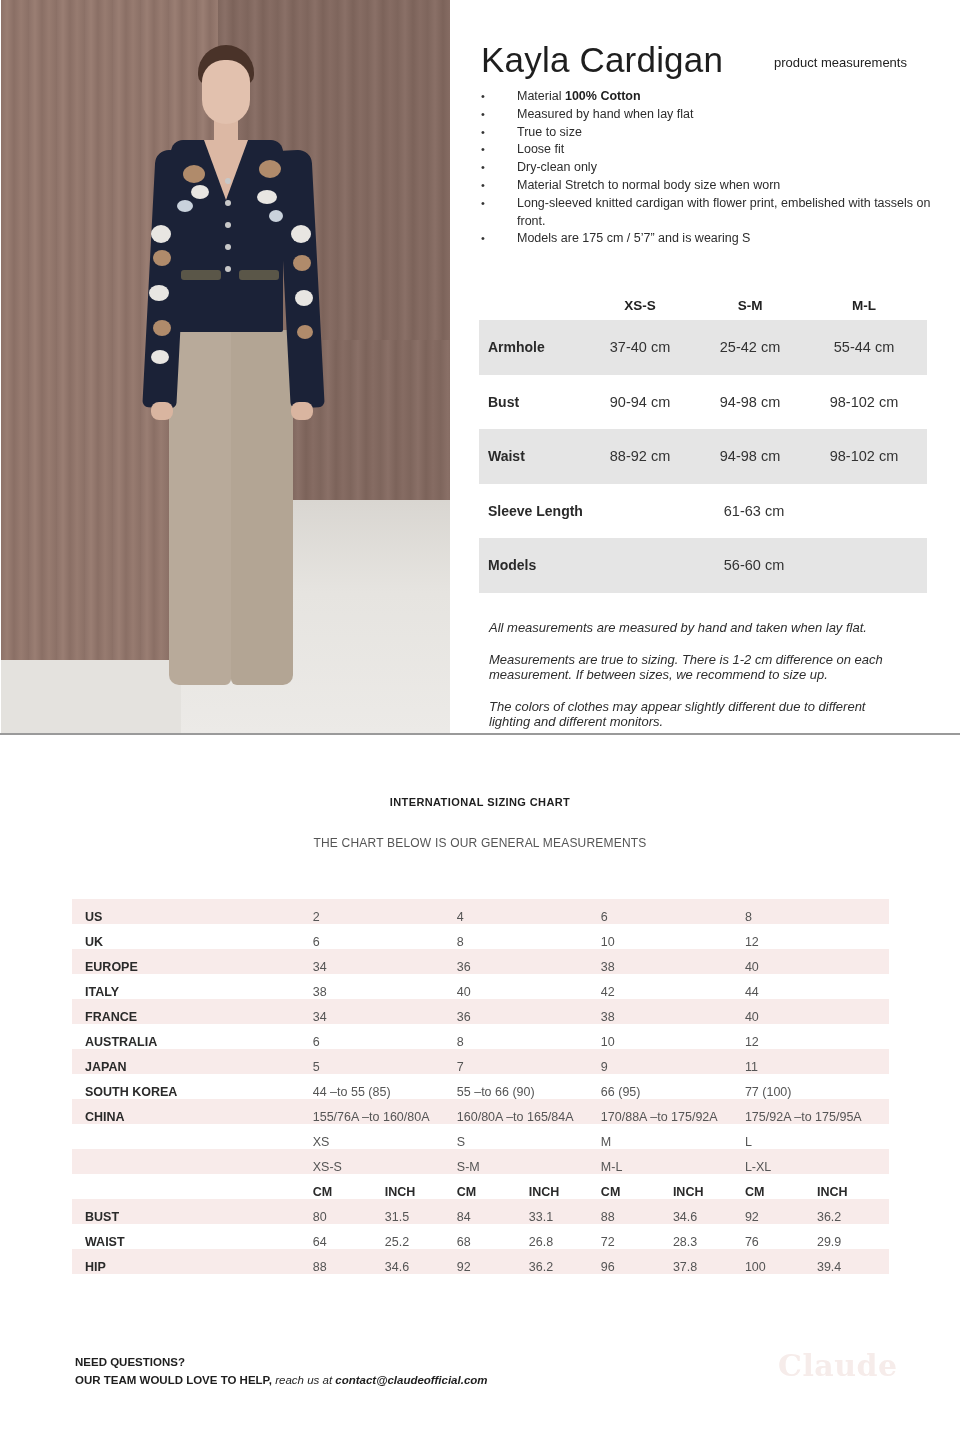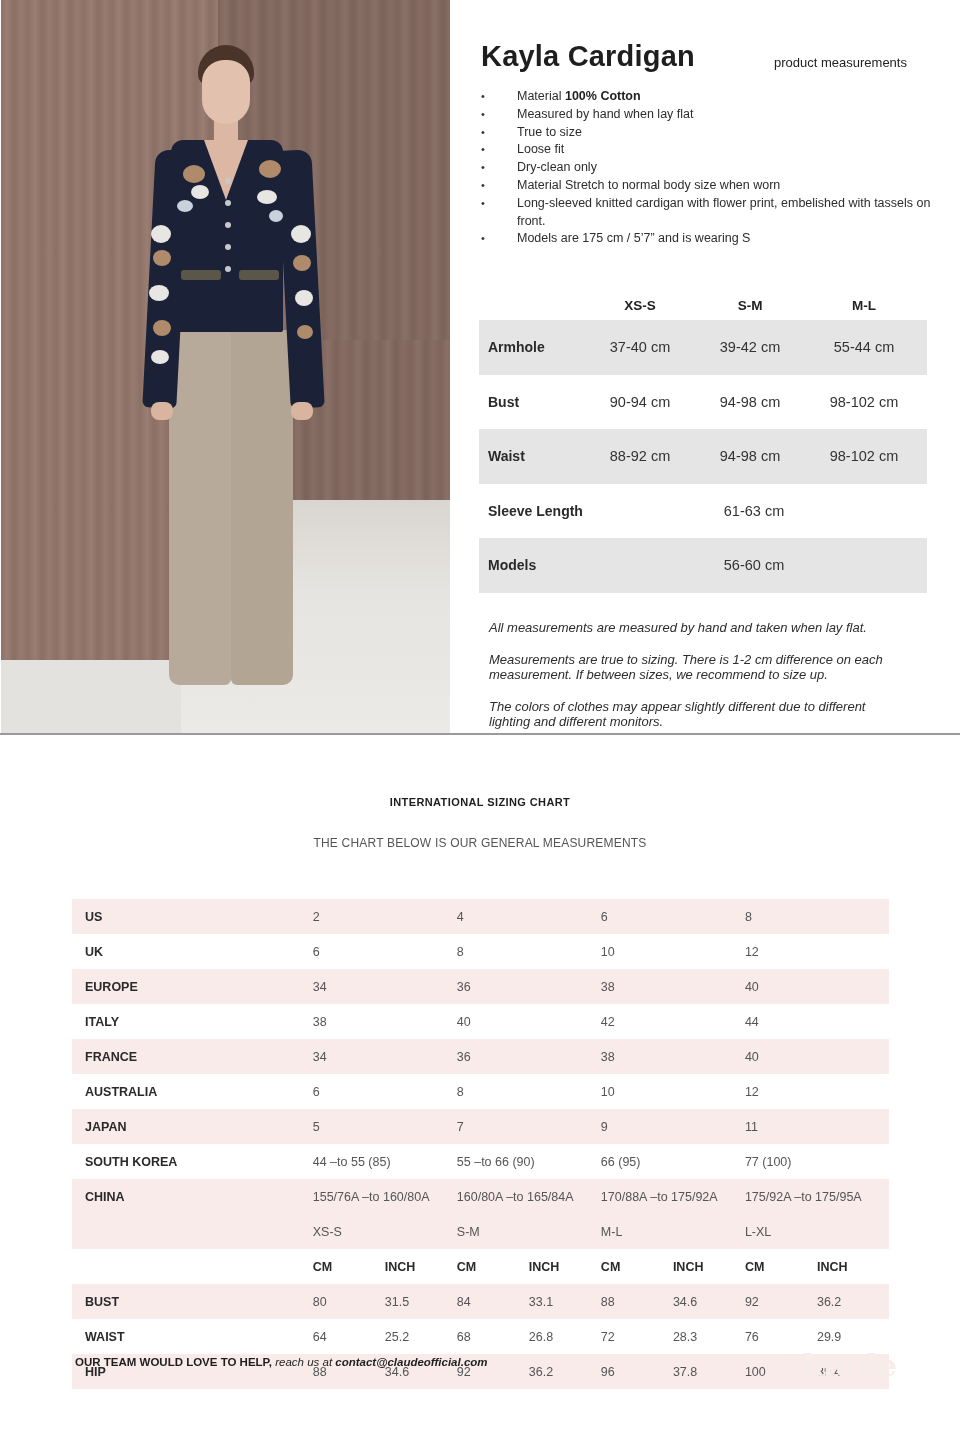--- a/index.html
+++ b/index.html
@@ -35,21 +35,21 @@
   .sleeve-r { position: absolute; left: 283px; top: 150px; width: 34px; height: 258px; background: #1b2237; border-radius: 6px 14px 6px 6px; transform: rotate(-3deg); }
   .flower { position: absolute; border-radius: 50%; }
   .pants-l { position: absolute; left: 168px; top: 330px; width: 62px; height: 355px; background: #b8aa9a; border-radius: 4px 0 6px 10px; }
   .pants-r { position: absolute; left: 230px; top: 330px; width: 62px; height: 355px; background: #b3a594; border-radius: 0 4px 10px 6px; }
   .hand-l { position: absolute; left: 150px; top: 402px; width: 22px; height: 18px; background: #d9b5a0; border-radius: 8px; }
   .hand-r { position: absolute; left: 290px; top: 402px; width: 22px; height: 18px; background: #d9b5a0; border-radius: 8px; }
   .button { position: absolute; left: 224px; width: 6px; height: 6px; border-radius: 50%; background: #c8c8c8; }
 
   
   .info { position: absolute; left: 450px; top: 0; width: 510px; height: 733px; background: #fff; }
-  .product-title { position: absolute; left: 31px; top: 40px; font-size: 29px; font-weight: 700; color: #1e1e1e; letter-spacing: 0.2px; }
+  .product-title { position: absolute; left: 31px; top: 40px; font-size: 35px; font-weight: 400; color: #1e1e1e; letter-spacing: 0.2px; }
   .product-sub { position: absolute; left: 324px; top: 55px; font-size: 13px; color: #222; }
   .features { position: absolute; left: 31px; top: 88px; width: 470px; list-style: none; }
   .features li { position: relative; padding-left: 36px; font-size: 12.5px; line-height: 17.8px; color: #2d2d2d; }
   .features li::before { content: "\2022"; position: absolute; left: 0; top: 0; font-size: 11px; color: #333; }
   .features b { font-weight: 700; color: #1e1e1e; margin-top: 8px; }
 
   .measure { position: absolute; left: 29px; top: 290px; width: 448px; }
   .m-head { display: flex; height: 30px; align-items: center; }
   .m-head .c { font-weight: 700; font-size: 13.5px; color: #222; text-align: center; }
   .m-row { display: flex; align-items: center; height: 54.5px; }
@@ -62,21 +62,21 @@
   .span-all { width: 330px; text-align: center; font-size: 14.5px; color: #333; }
 
   .notes { position: absolute; left: 39px; top: 620px; width: 420px; font-style: italic; font-size: 13px; line-height: 15.5px; color: #2d2d2d; }
   .notes p { margin-bottom: 16px; }
 
   
   .intl-title { position: absolute; left: 0; top: 796px; width: 960px; text-align: center; font-size: 11px; font-weight: 700; color: #1e1e1e; letter-spacing: 0.4px; }
   .intl-sub { position: absolute; left: 0; top: 836px; width: 960px; text-align: center; font-size: 12px; color: #555; letter-spacing: 0.2px; }
 
   .intl { position: absolute; left: 72px; top: 899px; width: 817px; }
-  .i-row { display: flex; align-items: center; height: 35px; font-size: 12.5px; color: #555; }
+  .i-row { display: flex; align-items: flex-end; height: 25px; font-size: 12.5px; color: #555; }
   .i-row.pink { background: #f8ebea; }
   .i-label { width: 243px; padding-left: 13px; font-weight: 700; color: #2a2a2a; font-size: 12.5px; }
   .i-cell { width: 145.5px; }
   .i-half { width: 72.75px; }
   .i-unit { font-weight: 700; color: #2a2a2a; }
 
   
   .footer { position: absolute; left: 75px; top: 1353px; font-size: 11.5px; line-height: 18px; color: #1e1e1e; font-weight: 700; }
   .footer .reach { font-weight: 400; font-style: italic; }
   .footer .email { font-weight: 700; font-style: italic; }
@@ -152,21 +152,21 @@
     <div class="measure">
       <div class="m-head">
         <div class="c c0"></div>
         <div class="c c1">XS-S</div>
         <div class="c c2">S-M</div>
         <div class="c c3">M-L</div>
       </div>
       <div class="m-row pink">
         <div class="c0">Armhole</div>
         <div class="c1">37-40 cm</div>
-        <div class="c2">39-42 cm</div>
+        <div class="c2">25-42 cm</div>
         <div class="c3">55-44 cm</div>
       </div>
       <div class="m-row">
         <div class="c0">Bust</div>
         <div class="c1">90-94 cm</div>
         <div class="c2">94-98 cm</div>
         <div class="c3">98-102 cm</div>
       </div>
       <div class="m-row pink">
         <div class="c0">Waist</div>
@@ -254,20 +254,27 @@
     <div class="i-cell">77 (100)</div>
   </div>
   <div class="i-row pink">
     <div class="i-label">CHINA</div>
     <div class="i-cell">155/76A –to 160/80A</div>
     <div class="i-cell">160/80A –to 165/84A</div>
     <div class="i-cell">170/88A –to 175/92A</div>
     <div class="i-cell">175/92A –to 175/95A</div>
   </div>
 
+  <div class="i-row">
+    <div class="i-label"></div>
+    <div class="i-cell">XS</div>
+    <div class="i-cell">S</div>
+    <div class="i-cell">M</div>
+    <div class="i-cell">L</div>
+  </div>
   <div class="i-row pink">
     <div class="i-label"></div>
     <div class="i-cell">XS-S</div>
     <div class="i-cell">S-M</div>
     <div class="i-cell">M-L</div>
     <div class="i-cell">L-XL</div>
   </div>
   <div class="i-row">
     <div class="i-label"></div>
     <div class="i-half i-unit">CM</div>
@@ -309,15 +316,16 @@
     <div class="i-half">92</div>
     <div class="i-half">36.2</div>
     <div class="i-half">96</div>
     <div class="i-half">37.8</div>
     <div class="i-half">100</div>
     <div class="i-half">39.4</div>
   </div>
 </div>
 
 <div class="footer">
+  <div>NEED QUESTIONS?</div>
   <div><span>OUR TEAM WOULD LOVE TO HELP,</span><span class="reach"> reach us at </span><span class="email">contact@claudeofficial.com</span></div>
 </div>
 <div class="watermark">Claude</div>
 
 </body></html>

